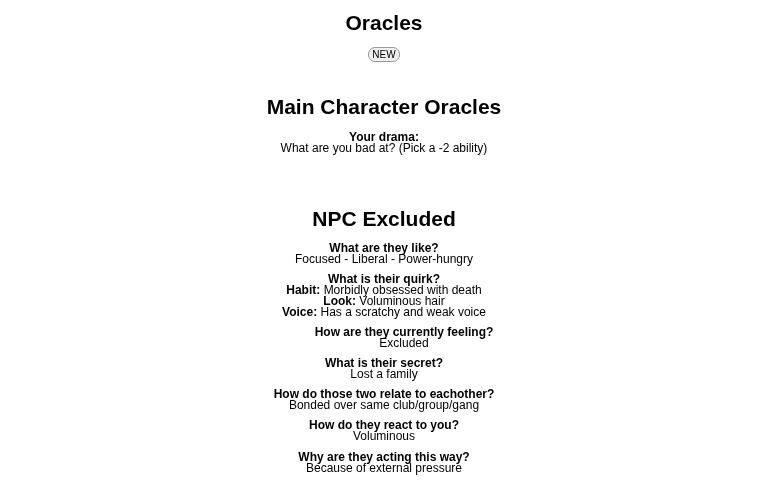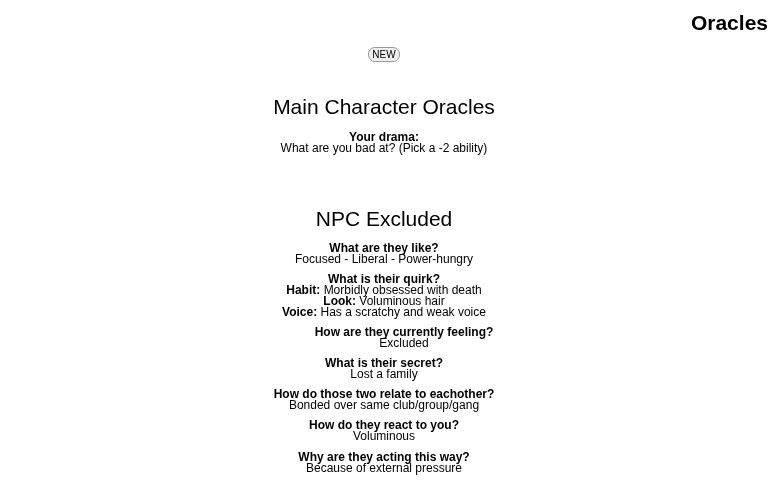--- a/index.html
+++ b/index.html
@@ -16,42 +16,41 @@
       text-align: center;
     }
     .page-title {
       font-size: 21px;
       font-weight: bold;
       margin: 0;
       position: absolute;
       left: 0; right: 0;
       top: 11px;
       line-height: 24px;
-      text-align: right;
     }
     .new-button {
       position: absolute;
       left: 368px;
       top: 47px;
       width: 32px;
       height: 15px;
       font-family: "Liberation Sans", sans-serif;
       font-size: 10px;
       line-height: 13px;
       padding: 0;
       background: #efefef;
       border: 1px solid #9a9a9a;
       border-radius: 7px;
       color: #000;
       cursor: pointer;
       text-align: center;
     }
     .section-title {
       font-size: 21px;
-      font-weight: normal;
+      font-weight: bold;
       margin: 0;
       position: absolute;
       left: 0; right: 0;
       line-height: 24px;
     }
     .main-title { top: 95px; }
     .npc-title { top: 207px; }
     .oracle-block {
       position: absolute;
       left: 0; right: 0;

